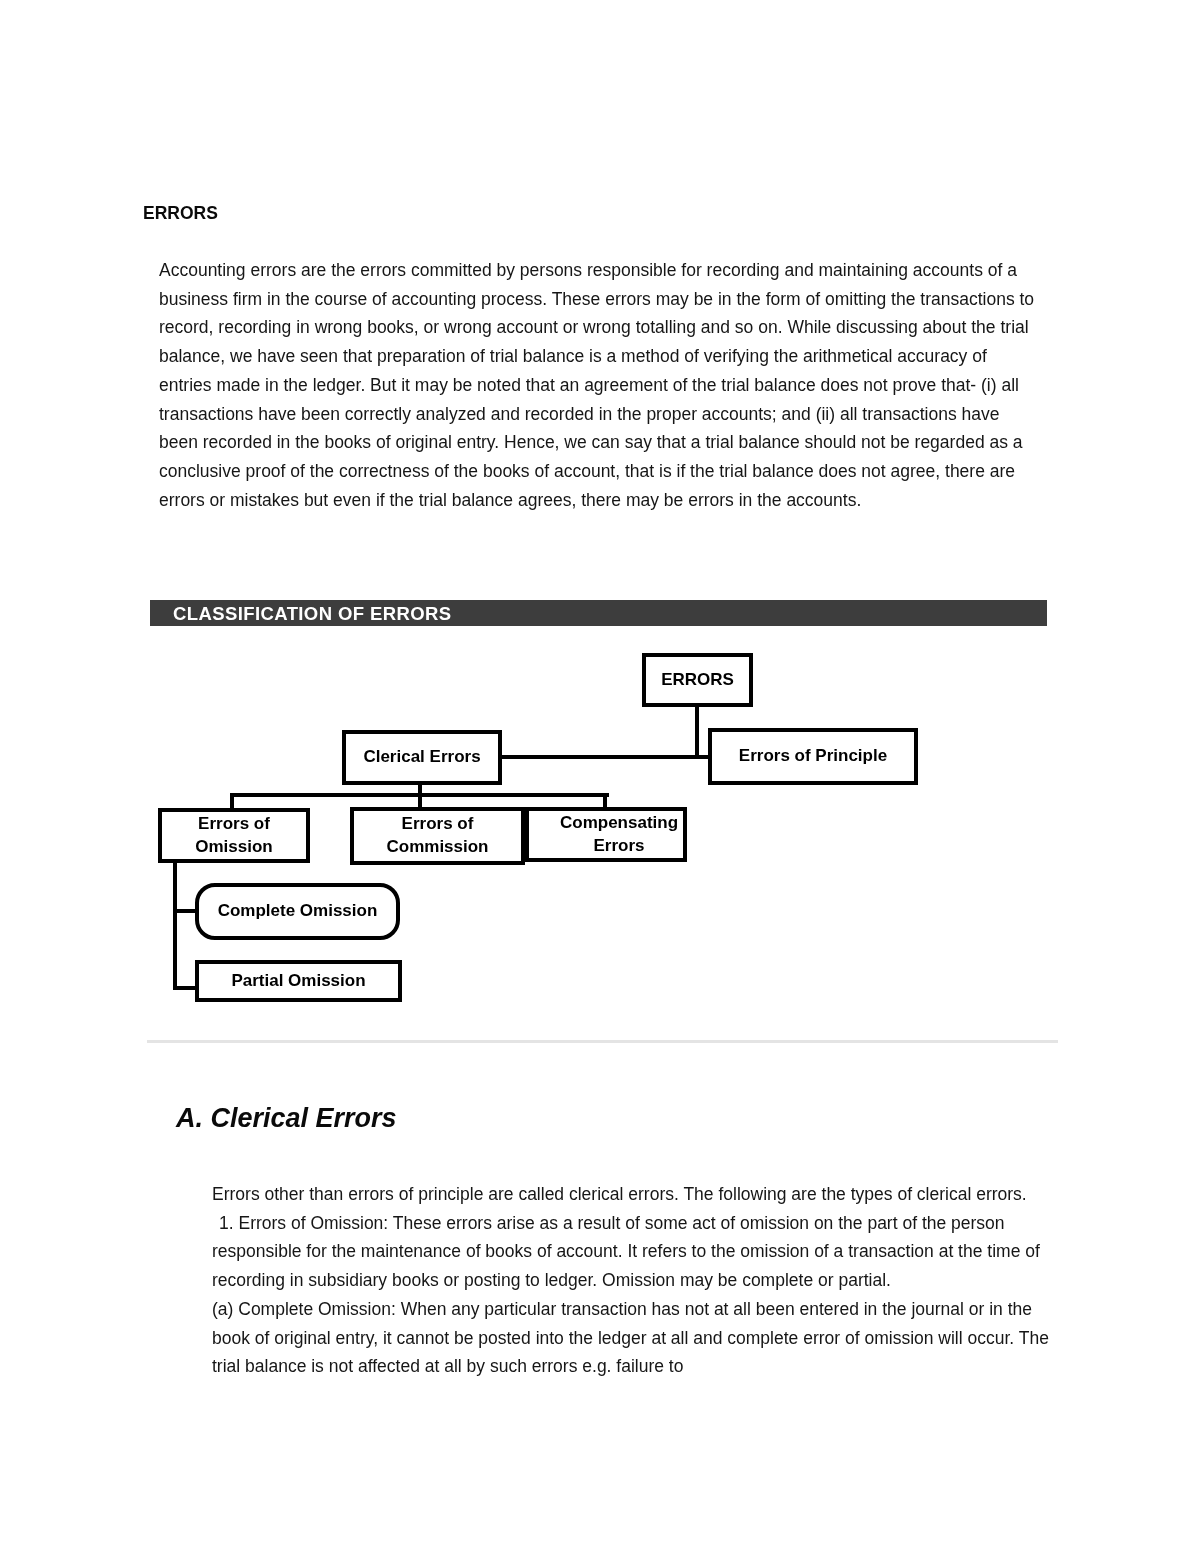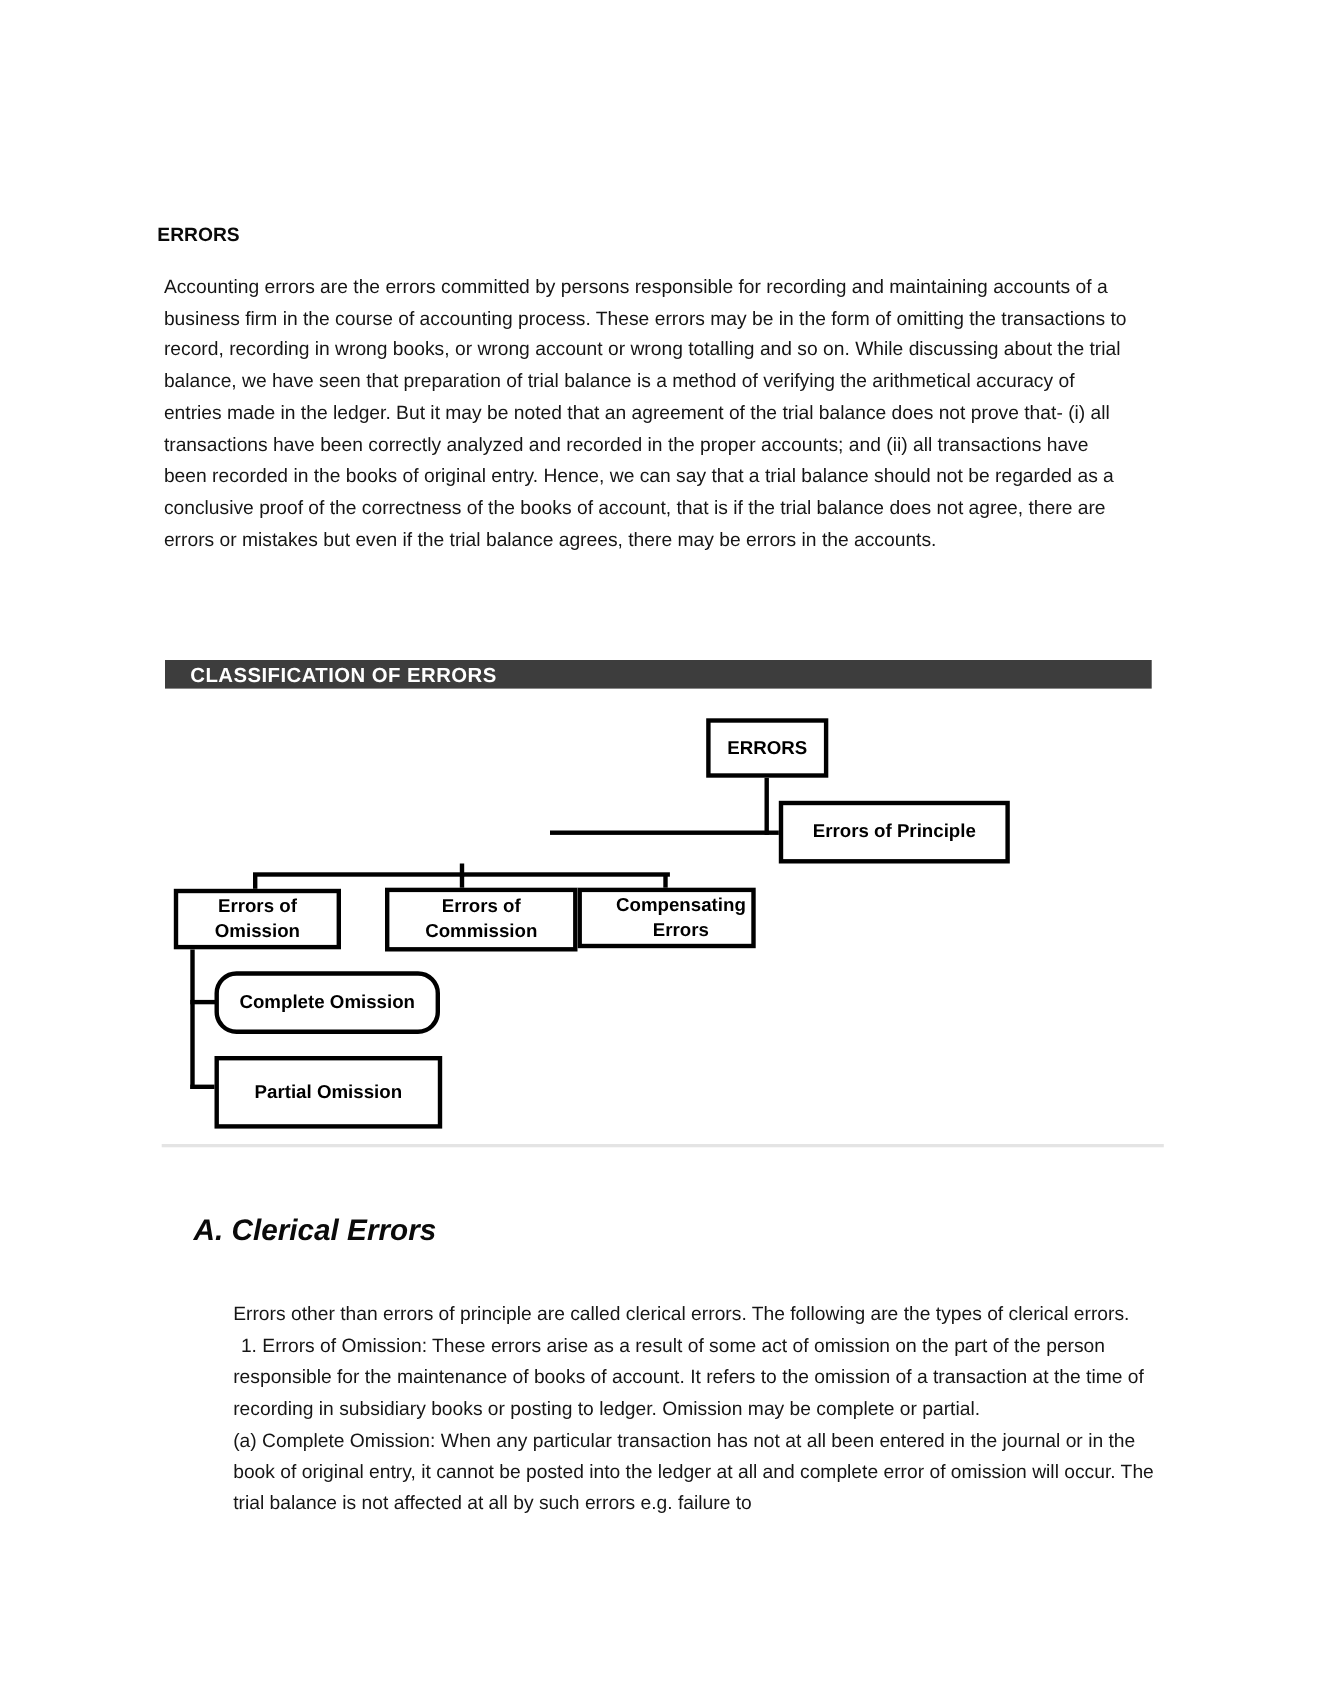--- a/index.html
+++ b/index.html
@@ -32,21 +32,21 @@
     top: 203px;
     font-size: 17.5px;
     font-weight: bold;
     color: #0a0a0a;
   }
   .intro-body {
     position: absolute;
     left: 143px;
     top: 240px;
     width: 880px;
-    margin: 6px;
+    margin: 16px;
     font-size: 17.5px;
     line-height: 28.7px;
     color: var(--text, #161616);
   }
   .banner {
     position: absolute;
     left: 150px;
     top: 600px;
     width: 897px;
     height: 26px;
@@ -129,26 +129,27 @@
   <div class="dline" style="left:418px;top:785px;width:4px;height:12px;"></div>
   <div class="dline" style="left:230px;top:793px;width:379px;height:4px;"></div>
   <div class="dline" style="left:230px;top:795px;width:4px;height:14px;"></div>
   <div class="dline" style="left:418px;top:795px;width:4px;height:13px;"></div>
   <div class="dline" style="left:603px;top:795px;width:4px;height:13px;"></div>
   <div class="dline" style="left:173px;top:863px;width:4px;height:127px;"></div>
   <div class="dline" style="left:173px;top:909px;width:24px;height:4px;"></div>
   <div class="dline" style="left:173px;top:986px;width:24px;height:4px;"></div>
 
   <div class="dbox" style="left:642px;top:653px;width:111px;height:54px;">ERRORS</div>
+  <div class="dbox" style="left:342px;top:730px;width:160px;height:55px;">Clerical Errors</div>
   <div class="dbox" style="left:708px;top:728px;width:210px;height:57px;">Errors of Principle</div>
   <div class="dbox" style="left:158px;top:808px;width:152px;height:55px;">Errors of Omission</div>
   <div class="dbox" style="left:330px;top:807px;width:175px;height:58px;margin-left:20px;">Errors of Commission</div>
   <div class="dbox" style="left:525px;top:807px;width:162px;height:55px;padding-left:28px;">Compensating Errors</div>
   <div class="dbox" style="left:195px;top:883px;width:205px;height:57px;border-radius:20px;">Complete Omission</div>
-  <div class="dbox" style="left:195px;top:960px;width:207px;height:66px;">Partial Omission</div>
+  <div class="dbox" style="left:195px;top:960px;width:207px;height:42px;">Partial Omission</div>
 
   <div class="divider"></div>
 
   <h2 class="section-heading">A. Clerical Errors</h2>
 
   <div class="section-body">
     <p>Errors other than errors of principle are called clerical errors. The following are the types of clerical errors.</p>
     <p class="indented">1. Errors of Omission: These errors arise as a result of some act of omission on the part of the person responsible for the maintenance of books of account. It refers to the omission of a transaction at the time of recording in subsidiary books or posting to ledger. Omission may be complete or partial.</p>
     <p>(a) Complete Omission: When any particular transaction has not at all been entered in the journal or in the book of original entry, it cannot be posted into the ledger at all and complete error of omission will occur. The trial balance is not affected at all by such errors e.g. failure to</p>
   </div>

